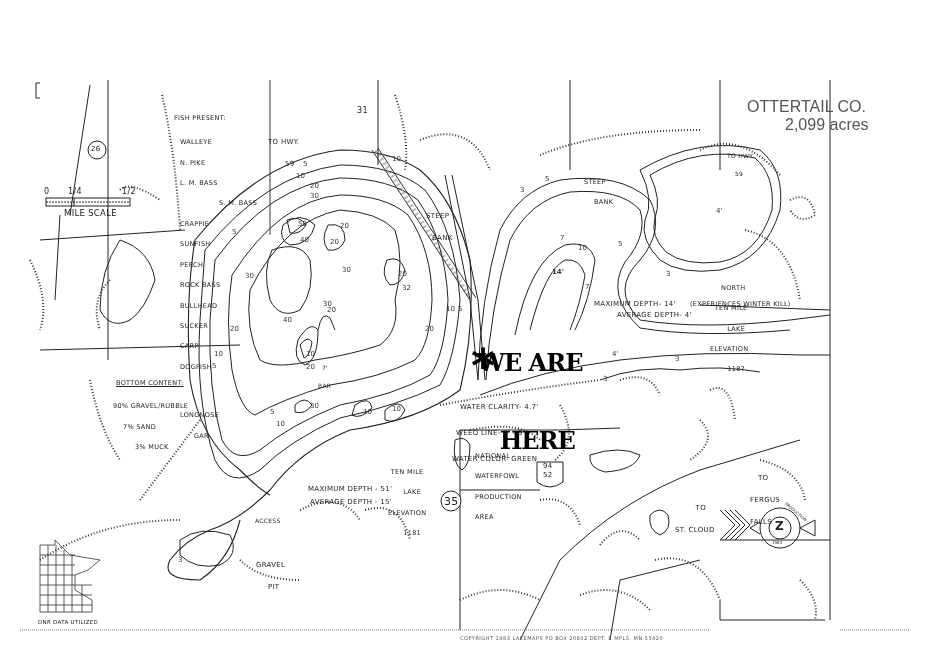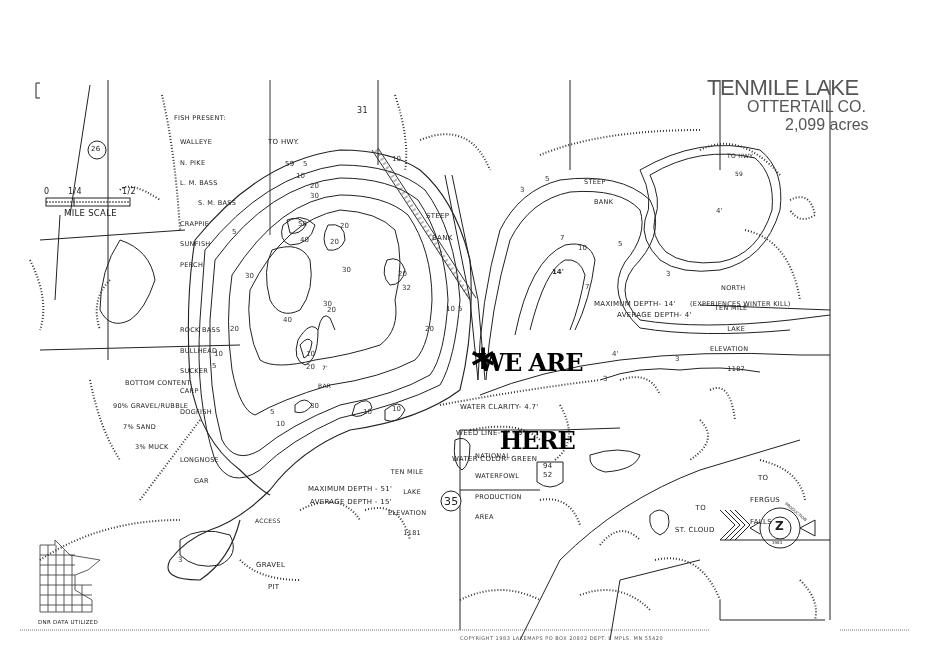--- a/index.html
+++ b/index.html
@@ -152,34 +152,33 @@
       <path d="M48 545 L48 612 M56 545 L56 612 M64 550 L64 612 M72 555 L72 612 M82 585 L82 612"></path>
     </g>
 
     <g fill="#fff" stroke="#222" stroke-width="1">
       <circle cx="97" cy="150" r="9"></circle>
       <circle cx="451" cy="501" r="10"></circle>
       <path d="M537 462 L563 462 L563 482 Q550 492 537 482 Z"></path>
     </g>
   </svg>
 
-  <div class="lbl title" style="left:707px;top:76px;font-size:22px;letter-spacing:-0.5px;">TENMILE LAKE</div>
   <div class="lbl title" style="left:747px;top:99px;font-size:16px;">OTTERTAIL CO.</div>
   <div class="lbl title" style="left:785px;top:117px;font-size:16px;">2,099 acres</div>
 
   <div class="lbl hand" style="left:174px;top:101px;font-size:6.5px;">
     <span class="list-item" style="margin-bottom:4px;">FISH PRESENT:</span>
     <span class="list-item" style="margin-left:6px;">WALLEYE</span>
     <span class="list-item" style="margin-left:6px;">N. PIKE</span>
     <span class="list-item" style="margin-left:6px;">L. M. BASS</span>
-    <span class="list-item" style="margin-left:24px;">S. M. BASS</span>
+    <span class="list-item" style="margin-left:6px;padding-left:39px;">S. M. BASS</span>
     <span class="list-item" style="margin-left:6px;">CRAPPIE</span>
     <span class="list-item" style="margin-left:6px;">SUNFISH</span>
     <span class="list-item" style="margin-left:6px;">PERCH</span>
-    <span class="list-item" style="margin-left:6px;margin-top:45px;">ROCK BASS</span>
+    <span class="list-item" style="margin-left:6px;">ROCK BASS</span>
     <span class="list-item" style="margin-left:6px;">BULLHEAD</span>
     <span class="list-item" style="margin-left:6px;">SUCKER</span>
     <span class="list-item" style="margin-left:6px;">CARP</span>
     <span class="list-item" style="margin-left:6px;">DOGFISH</span>
     <span class="list-item" style="margin-left:6px;margin-top:28px;">LONGNOSE</span>
     <span class="list-item" style="margin-left:20px;">GAR</span>
   </div>
 
   <div class="lbl hand" style="left:44px;top:188px;font-size:8px;">0</div>
   <div class="lbl hand" style="left:68px;top:188px;font-size:8px;">1/4</div>
@@ -204,21 +203,21 @@
     <span class="list-item" style="margin-left:12px;">TO</span>
     <span class="list-item">ST. CLOUD</span>
   </div>
   <div class="lbl hand" style="left:750px;top:460px;">
     <span class="list-item" style="margin-left:8px;">TO</span>
     <span class="list-item">FERGUS</span>
     <span class="list-item">FALLS</span>
   </div>
 
   <div class="lbl hand" style="left:113px;top:366px;font-size:6.5px;">
-    <span class="list-item" style="margin-left:12px;margin-bottom:3px;">BOTTOM CONTENT:</span>
+    <span class="list-item" style="margin-left:3px;margin-bottom:3px;text-decoration:underline;">BOTTOM CONTENT:</span>
     <span class="list-item">90% GRAVEL/RUBBLE</span>
     <span class="list-item" style="margin-left:10px;">7% SAND</span>
     <span class="list-item" style="margin-left:22px;">3% MUCK</span>
   </div>
 
   <div class="lbl wah" style="left:478px;top:298px;">
     <span class="list-item">WE ARE</span>
     <span class="list-item" style="margin-left:14px;">HERE</span>
   </div>
   <div class="lbl star" style="left:471px;top:342px;">*</div>

